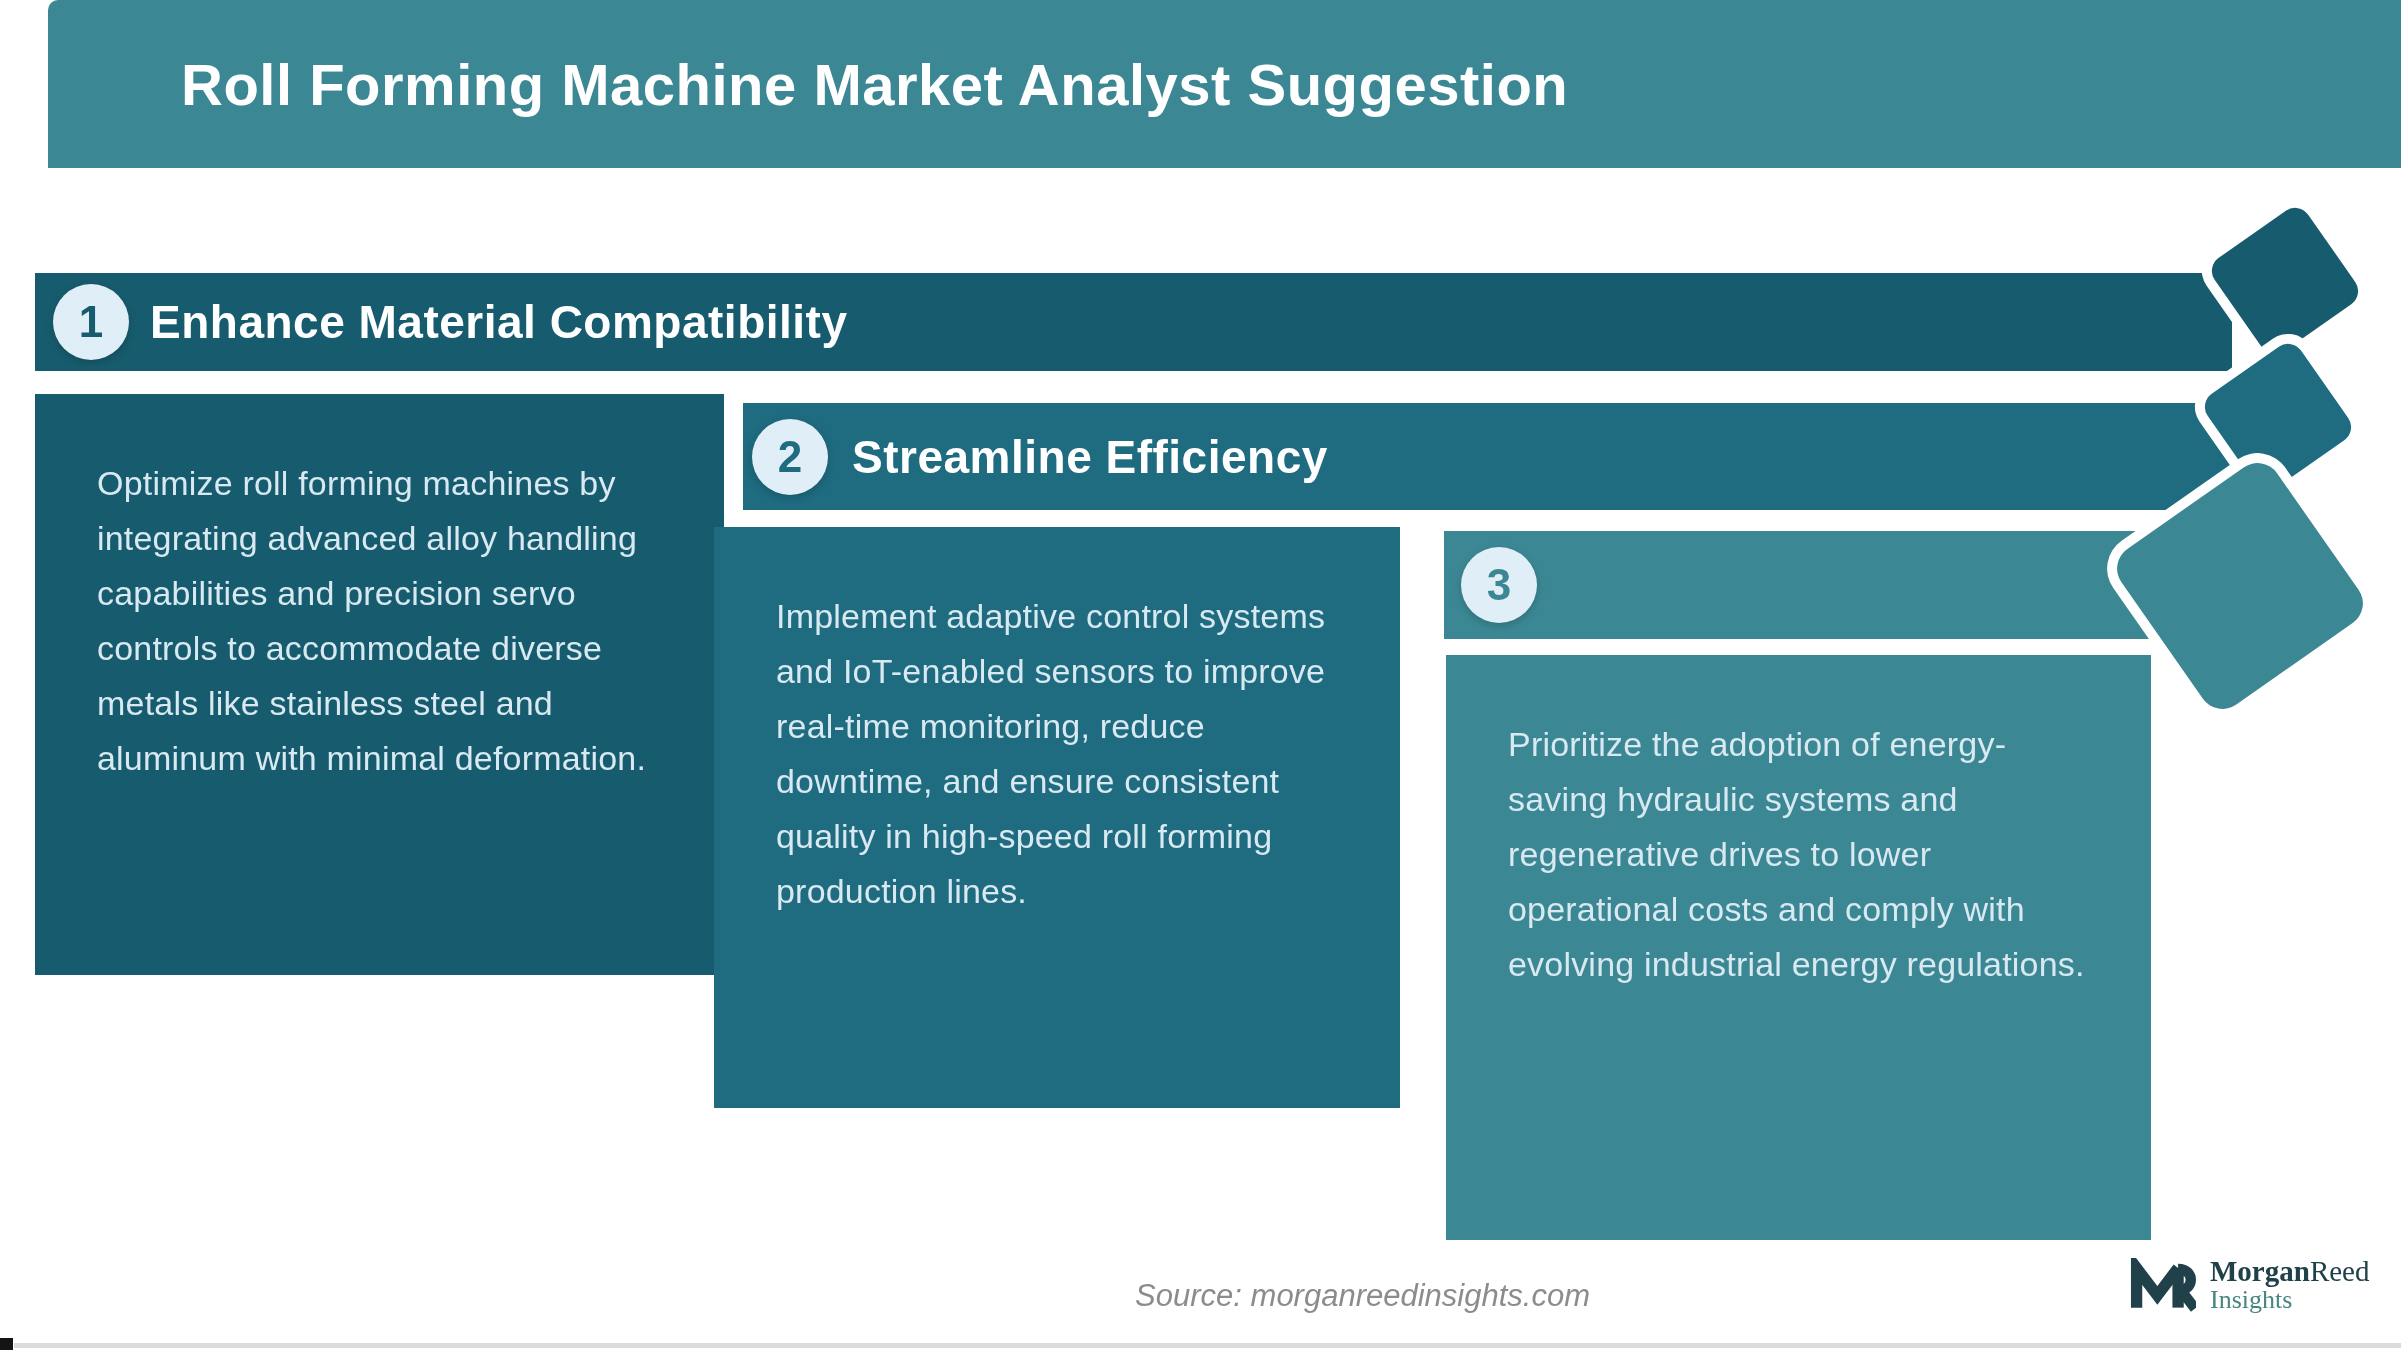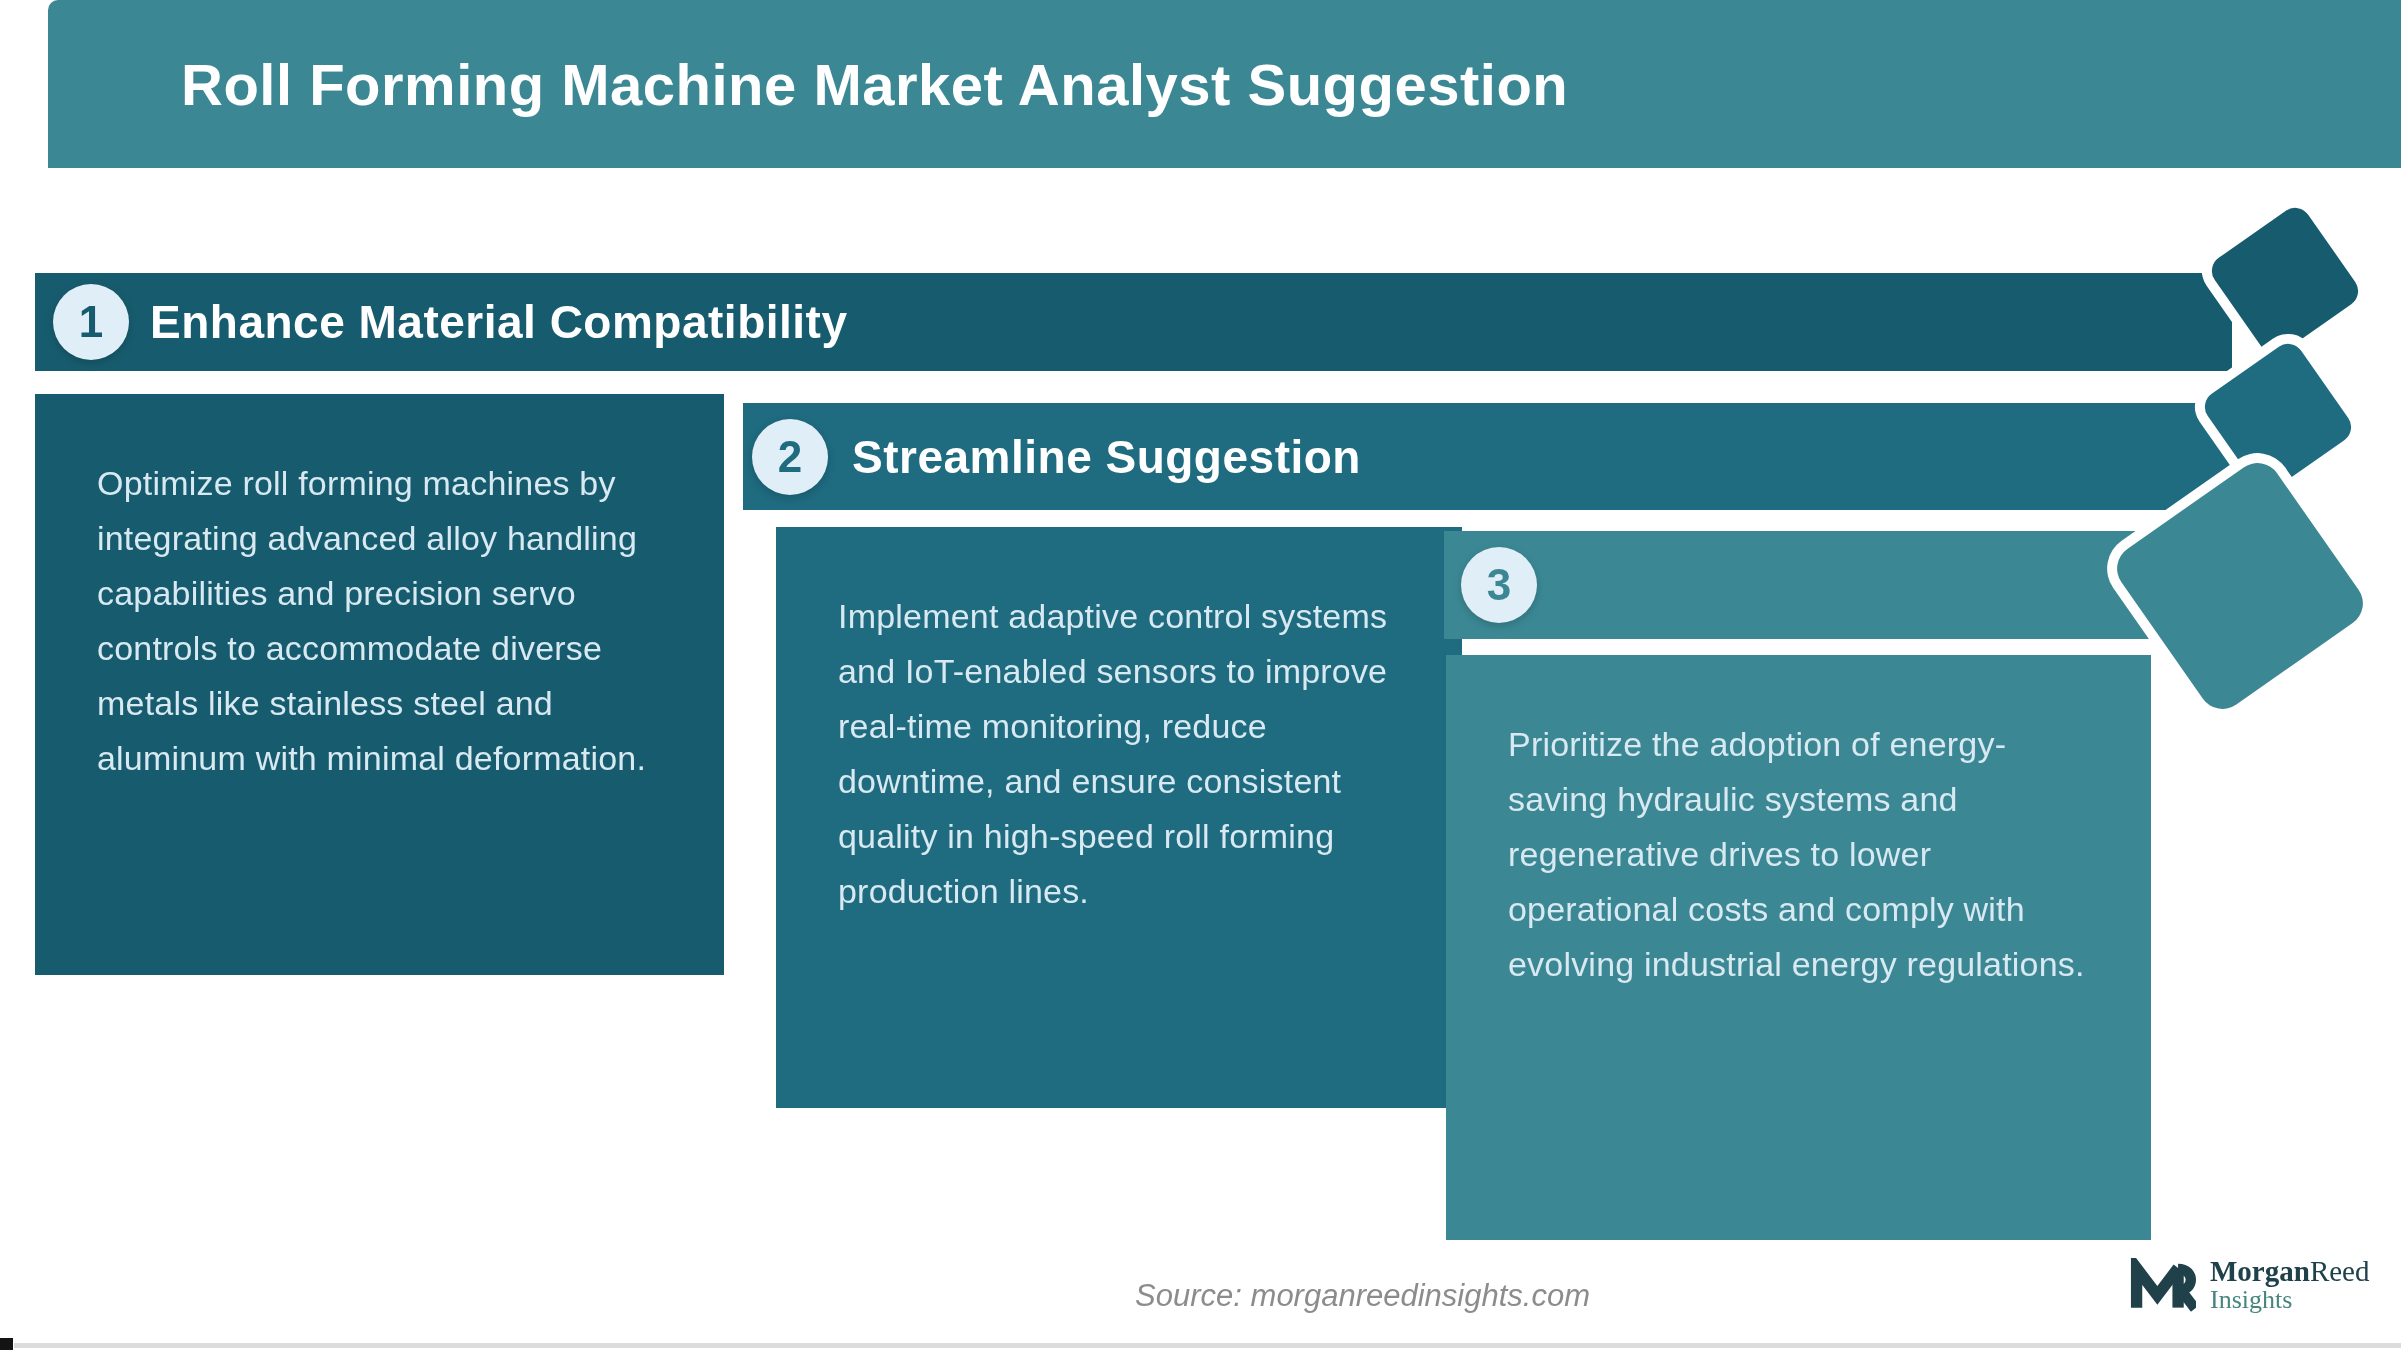--- a/index.html
+++ b/index.html
@@ -46,21 +46,21 @@
 
   .bar-label { margin: 0; font-size: 46px; font-weight: 700;
                letter-spacing: 0.5px; color: #ffffff; }
   #bar1 .bar-label { margin-left: 115px; }
   #bar2 .bar-label { margin-left: 109px; }
   #bar3 .bar-label { margin-left: 108px; }
 
   
   .desc-box { position: absolute; z-index: 2; }
   #box1 { left: 35px;   top: 394px; width: 689px; height: 581px; }
-  #box2 { left: 776px;  top: 527px; width: 686px; height: 581px; }
+  #box2 { left: 714px;  top: 527px; width: 686px; height: 581px; }
   #box3 { left: 1446px; top: 655px; width: 705px; height: 585px; }
   .desc-box p { margin: 0; padding: 62px 52px 0 62px;
                 font-size: 34px; line-height: 1.62; font-weight: 400;
                 letter-spacing: 0.2px; color: var(--box_text); }
 
   
   .source { position: absolute; left: 850px; top: 1278px; width: 740px;
             text-align: right; font-size: 31px; color: var(--source_text); font-style: italic; }
 
   .logo { position: absolute; left: 2130px; top: 1256px;
@@ -103,21 +103,21 @@
       <span>1</span>
     </div>
     <h2 class="bar-label">Enhance Material Compatibility</h2>
   </div>
   <div class="head tone1" id="head1"></div>
 
   <div class="bar tone2" id="bar2">
     <div class="num-circle">
       <span>2</span>
     </div>
-    <h2 class="bar-label">Streamline Suggestion</h2>
+    <h2 class="bar-label">Streamline Efficiency</h2>
   </div>
   <div class="head tone2" id="head2"></div>
 
   <div class="bar tone3" id="bar3">
     <div class="num-circle">
       <span>3</span>
     </div>
   </div>
   <div class="head tone3" id="head3"></div>
 

